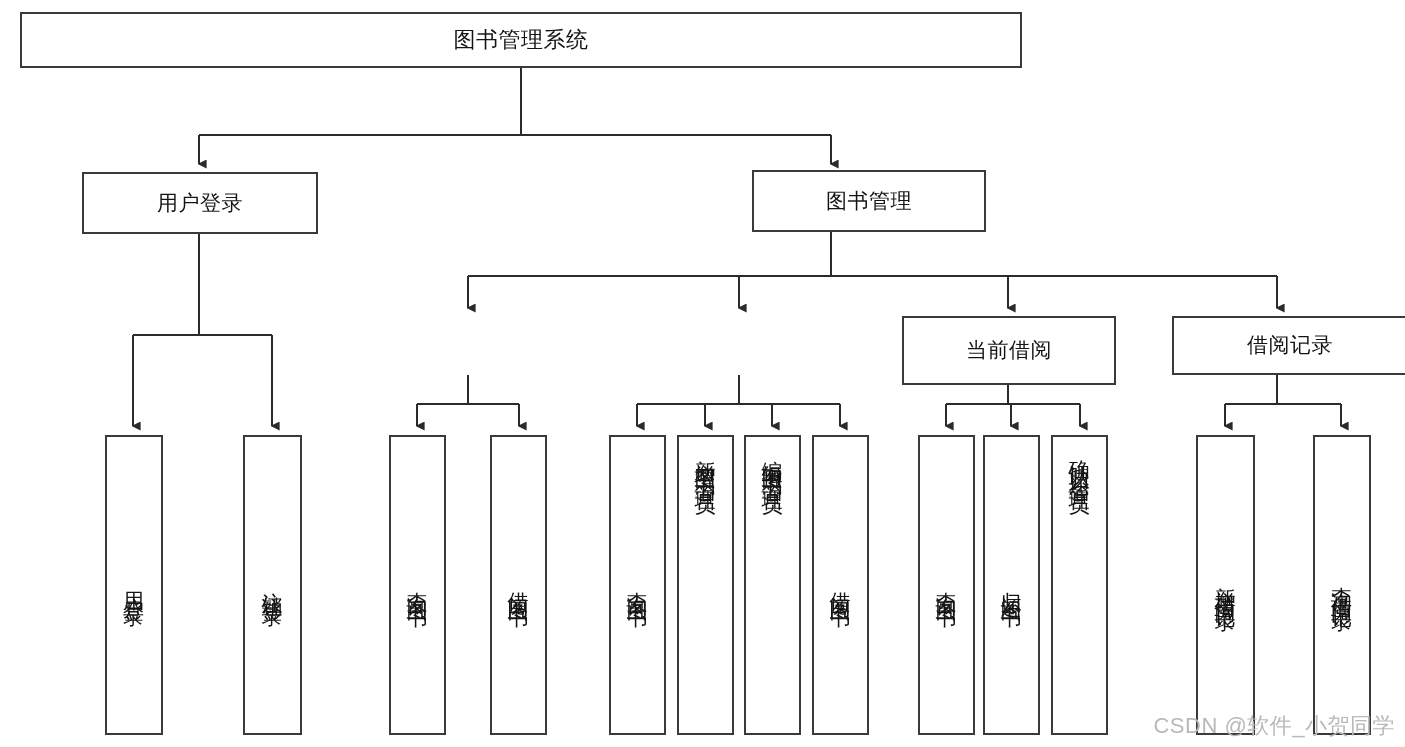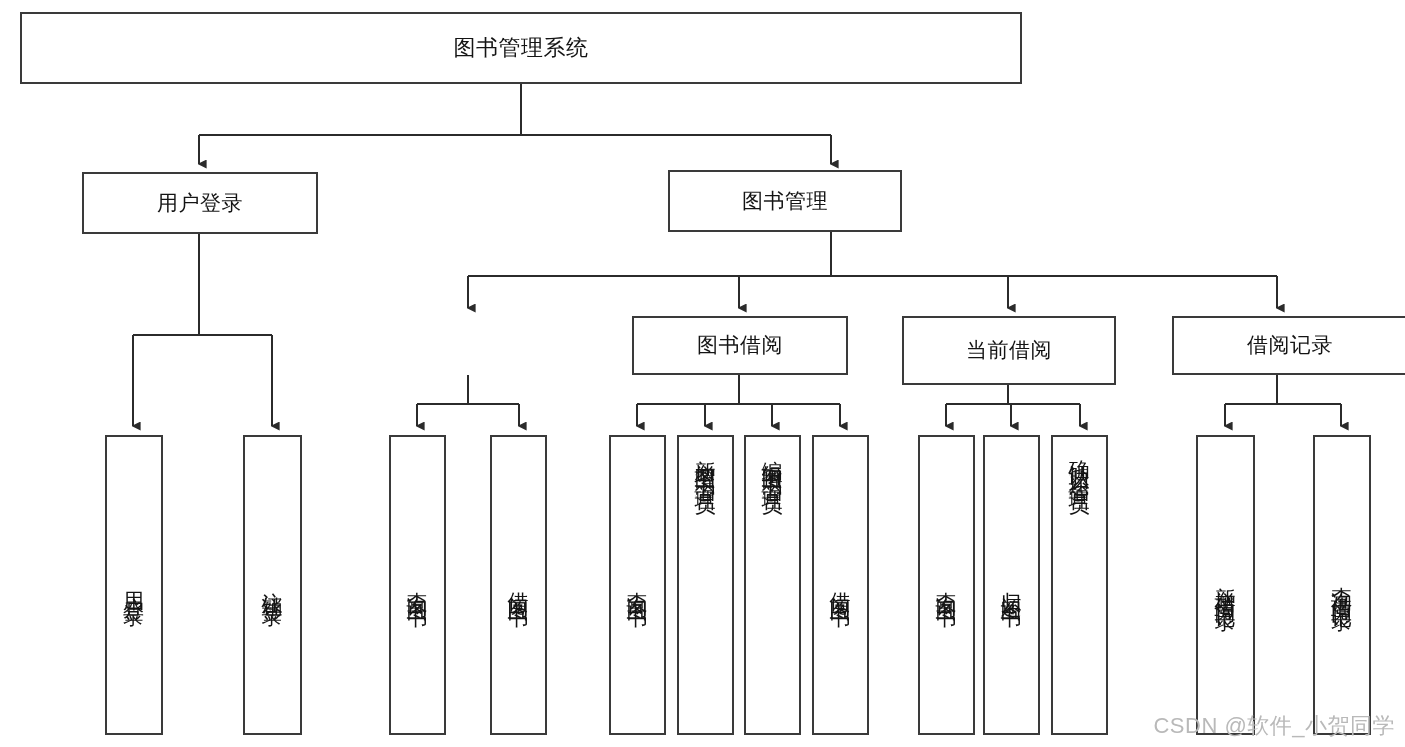--- a/index.html
+++ b/index.html
@@ -137,36 +137,33 @@
       <path d="M 1080 404 L 1080 426" marker-end="url(#arrowhead)"></path>
 
       <path d="M 1277 375 L 1277 404"></path>
       <path d="M 1225 404 L 1341 404"></path>
       <path d="M 1225 404 L 1225 426" marker-end="url(#arrowhead)"></path>
       <path d="M 1341 404 L 1341 426" marker-end="url(#arrowhead)"></path>
 
     </g>
   </svg>
 
-  <div class="node h root" style="left:20px; top:12px; width:1002px; height:72px;">
+  <div class="node h root" style="left:20px; top:12px; width:1002px; height:56px;">
     <span class="node-label">图书管理系统</span>
   </div>
 
   <div class="node h" style="left:82px; top:172px; width:236px; height:62px;">
     <span class="node-label">用户登录</span>
   </div>
 
-  <div class="node h" style="left:668px; top:170px; width:234px; height:62px;">
+  <div class="node h" style="left:752px; top:170px; width:234px; height:62px;">
     <span class="node-label">图书管理</span>
   </div>
 
 
-  <div class="node h" style="left:632px; top:316px; width:216px; height:59px;">
-    <span class="node-label">图书借阅</span>
-  </div>
 
   <div class="node h" style="left:902px; top:316px; width:214px; height:69px;">
     <span class="node-label">当前借阅</span>
   </div>
 
   <div class="node h" style="left:1172px; top:316px; width:236px; height:59px;">
     <span class="node-label">借阅记录</span>
   </div>
 
   <div class="node v center" style="left:105px; top:435px; width:58px; height:300px;">

